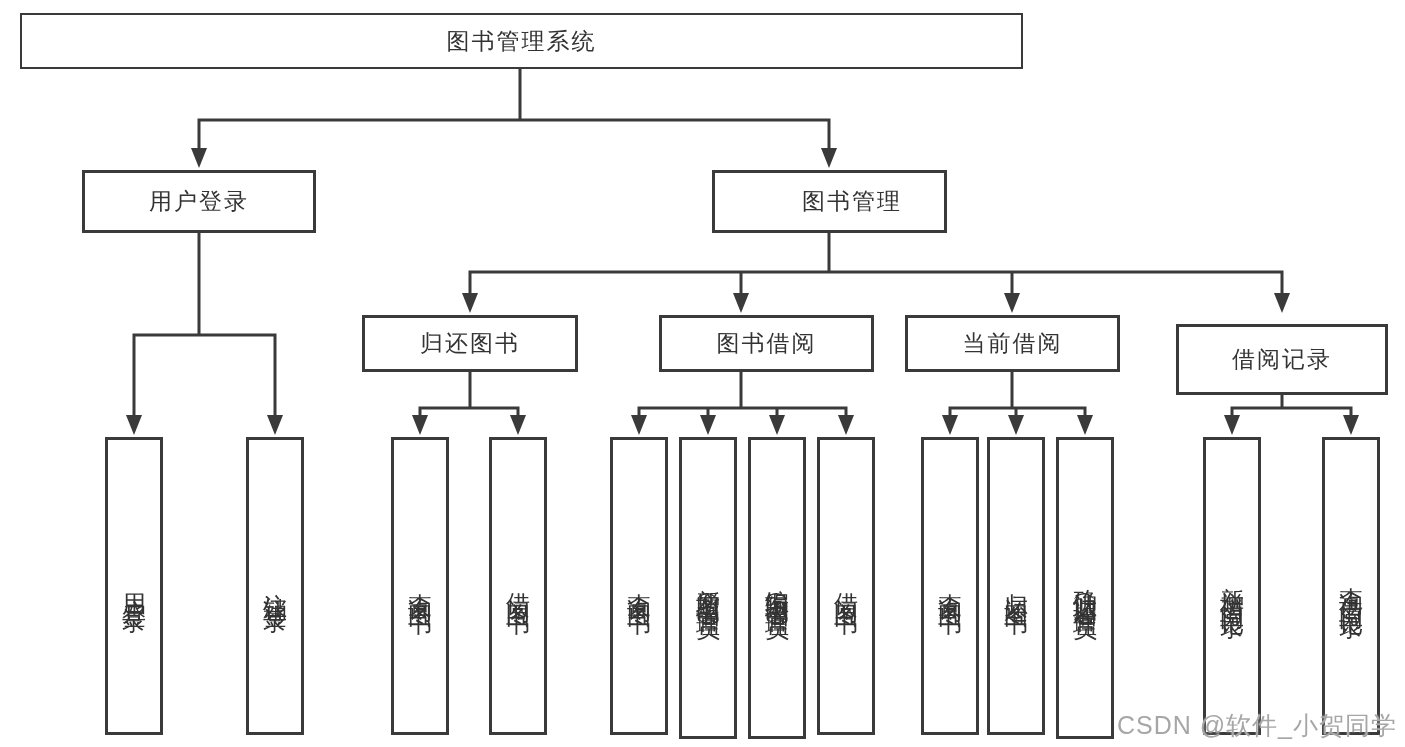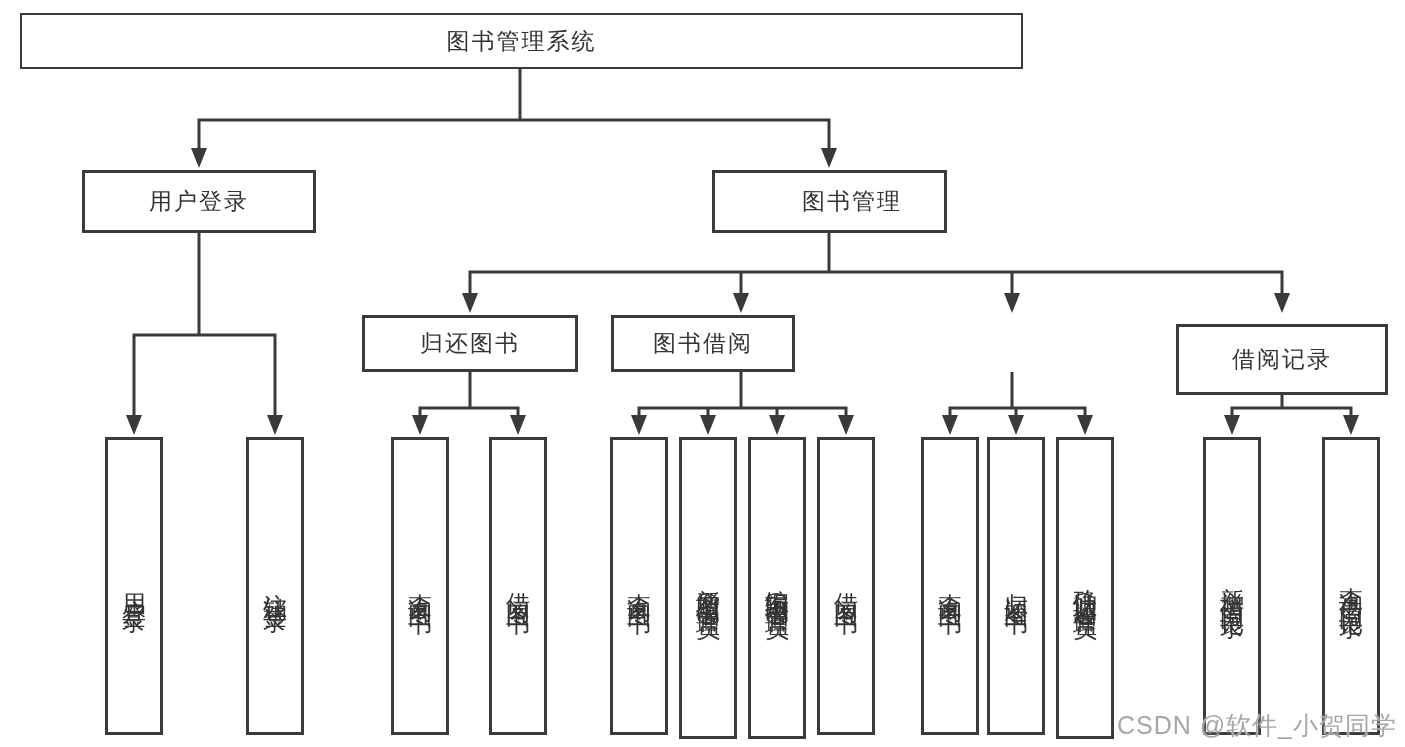--- a/index.html
+++ b/index.html
@@ -79,22 +79,25 @@
   <div class="node" style="left:82px;top:170px;width:234px;height:63px;">
     <span>用户登录</span>
   </div>
   <div class="node" style="left:712px;top:170px;width:235px;height:63px;padding-left:45px;">
     <span>图书管理</span>
   </div>
 
   <div class="node" style="left:362px;top:315px;width:216px;height:57px;">
     <span>归还图书</span>
   </div>
-  <div class="node" style="left:611px;top:315px;width:184px;height:57px;">
+  <div class="node" style="left:659px;top:315px;width:215px;height:57px;">
     <span>图书借阅</span>
+  </div>
+  <div class="node" style="left:905px;top:315px;width:215px;height:57px;">
+    <span>当前借阅</span>
   </div>
   <div class="node" style="left:1176px;top:324px;width:212px;height:71px;">
     <span>借阅记录</span>
   </div>
 
   <div class="node vnode" style="left:105px;top:437px;width:58px;height:298px;">
     <span>用户登录</span>
   </div>
   <div class="node vnode" style="left:246px;top:437px;width:58px;height:298px;">
     <span>注销登录</span>

